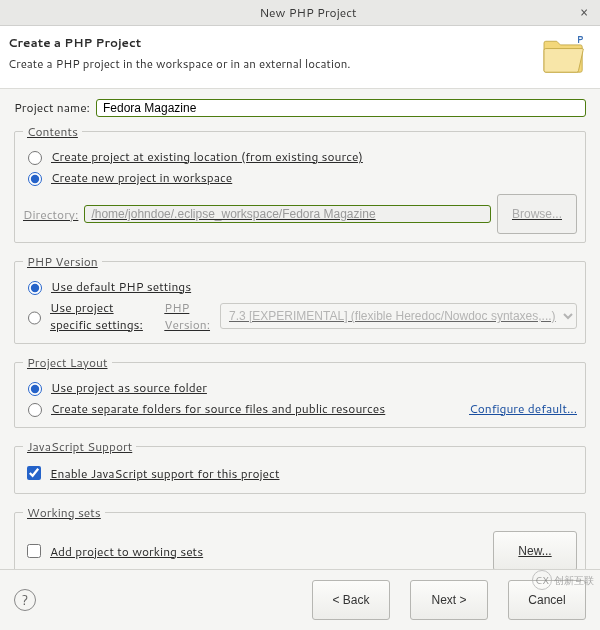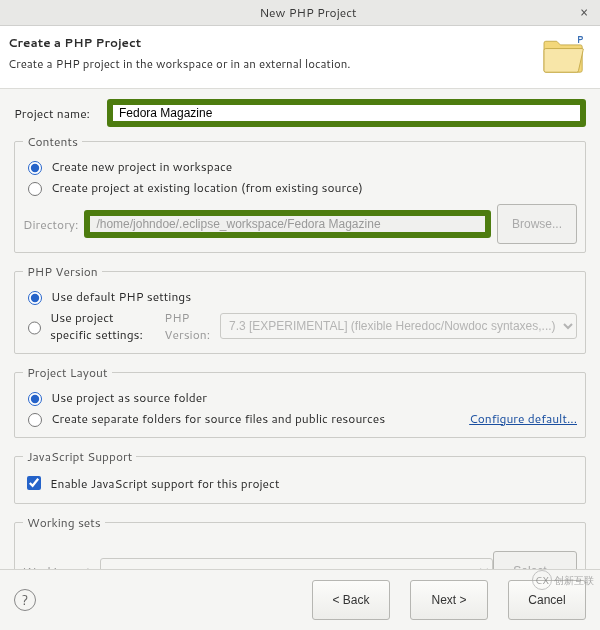--- a/index.html
+++ b/index.html
@@ -11,27 +11,27 @@
   .titlebar .close { position: absolute; right: 8px; top: 4px; width: 16px; height: 16px; display: flex; align-items: center; justify-content: center; font-size: 13px; color: #555; cursor: pointer; }
 
   .header { background: #ffffff; border-bottom: 1px solid #dcdcd8; padding: 8px 14px 10px 8px; display: flex; align-items: flex-start; }
   .header-text { flex: 1; }
   .header h1 { margin: 0 0 4px 0; font-size: 12px; font-weight: bold; }
   .header p { margin: 0; font-size: 11.5px; color: #333; }
   .header .folder-icon svg { width: 44px; height: 40px; }
 
   .body { flex: 1; padding: 10px 14px 0 14px; overflow: hidden; }
 
-  .row { display: flex; align-items: center; margin-bottom: 6px; gap: 17px; }
+  .row { display: flex; align-items: flex-start; margin-bottom: 6px; gap: 6px; }
   .label-inline { font-size: 12px; }
 
-  input[type="text"].text-in { flex: 1; height: 16px; border: 6px solid #4d7c0f; border-radius: 3px; padding: 8px 6px; font-size: 12px; background: #fff; }
+  input[type="text"].text-in { flex: 1; height: 16px; border: 1px solid #4d7c0f; border-radius: 3px; padding: 8px 6px; font-size: 12px; background: #fff; }
   input[type="text"].text-in:disabled { background: #f0f0ee; color: #999; }
 
-  fieldset.group { border: 1px solid #ccccc8; border-radius: 2px; margin: 6px 0 10px 0; padding: 6px 8px 8px 8px; position: relative; }
+  fieldset.group { border: 1px solid #ccccc8; border-radius: 2px; margin: 6px 0 10px 0; padding: 6px 8px 8px 8px; position: relative; text-decoration: underline; }
   fieldset.group > legend { padding: 0 4px; font-size: 12px; color: #555; }
 
   .radio-row, .check-row { display: flex; align-items: center; gap: 6px; padding: 2px 0; }
   input[type="radio"] { width: 14px; height: 14px; accent-color: #2563c9; }
   input[type="checkbox"] { width: 14px; height: 14px; accent-color: #2563c9; }
   input[type="radio"]:disabled + span, input[type="checkbox"]:disabled + span { color: #999; }
 
   .btn { height: 40px; background: linear-gradient(#fcfcfa,#ededea); border: 1px solid #b6b6b2; border-radius: 3px; padding: 0 14px; font-size: 12px; color: #333; cursor: pointer; }
   .btn:disabled { color: #aaa; background: #f1f1ef; cursor: default; }
   .btn.wide { min-width: 84px; }
@@ -87,26 +87,26 @@
 <div class="body">
 
   <div class="row">
     <span class="label-inline">Project name:</span>
     <input type="text" class="text-in" value="Fedora Magazine" style="">
   </div>
 
   <fieldset class="group">
     <legend>Contents</legend>
     <label class="radio-row">
+      <input type="radio" name="contents" style="">
+      <span>Create project at existing location (from existing source)</span>
+    </label>
+    <label class="radio-row">
       <input type="radio" name="contents" checked="" style="">
       <span>Create new project in workspace</span>
-    </label>
-    <label class="radio-row">
-      <input type="radio" name="contents" style="">
-      <span>Create project at existing location (from existing source)</span>
     </label>
     <div class="dir-row">
       <span class="lbl-disabled">Directory:</span>
       <input type="text" class="text-in" disabled="" value="/home/johndoe/.eclipse_workspace/Fedora Magazine" style="">
       <button class="btn" disabled="">Browse...</button>
     </div>
   </fieldset>
 
   <fieldset class="group">
     <legend>PHP Version</legend>
@@ -144,20 +144,27 @@
   <fieldset class="group">
     <legend>JavaScript Support</legend>
     <label class="check-row">
       <input type="checkbox" checked="" style="">
       <span>Enable JavaScript support for this project</span>
     </label>
   </fieldset>
 
   <fieldset class="group">
     <legend>Working sets</legend>
+    <div class="ws-row">
+      <label class="check-row" style="flex:1;">
+        <input type="checkbox" style="">
+        <span>Add project to working sets</span>
+      </label>
+      <button class="btn wide">New...</button>
+    </div>
     <div class="ws-select-row">
       <span class="lbl-disabled">Working sets:</span>
       <select class="combo" disabled=""><option></option></select>
       <button class="btn wide" disabled="">Select...</button>
     </div>
   </fieldset>
 
 </div>
 
 <div class="footer">

